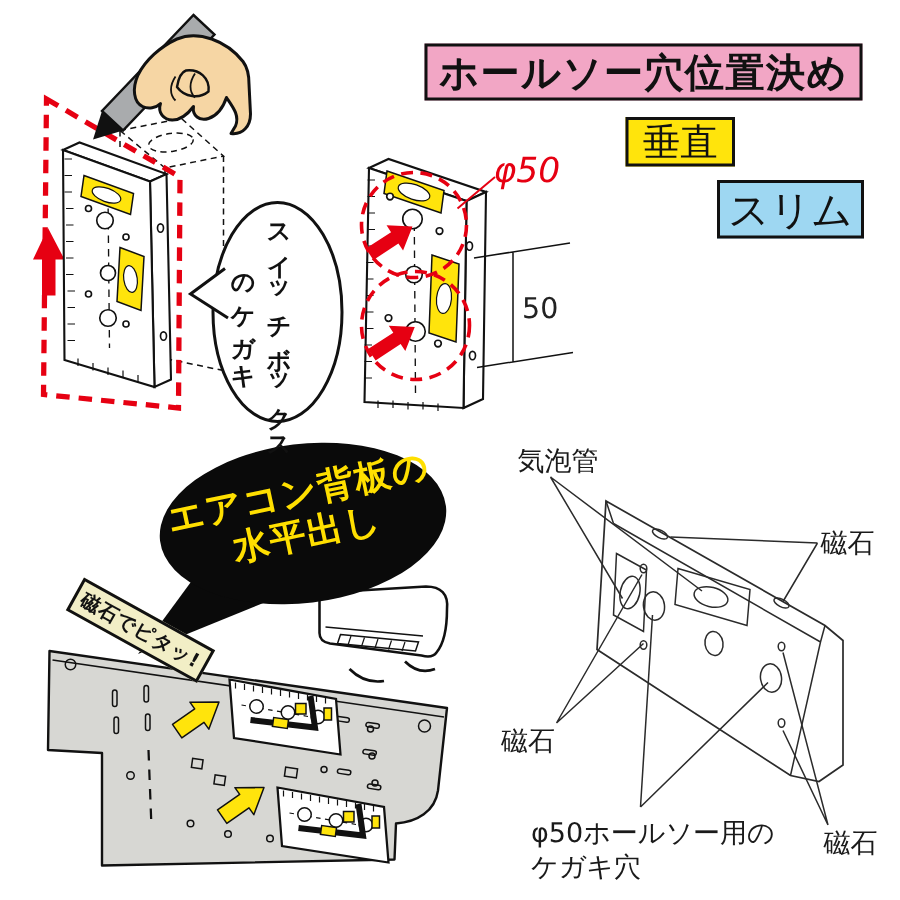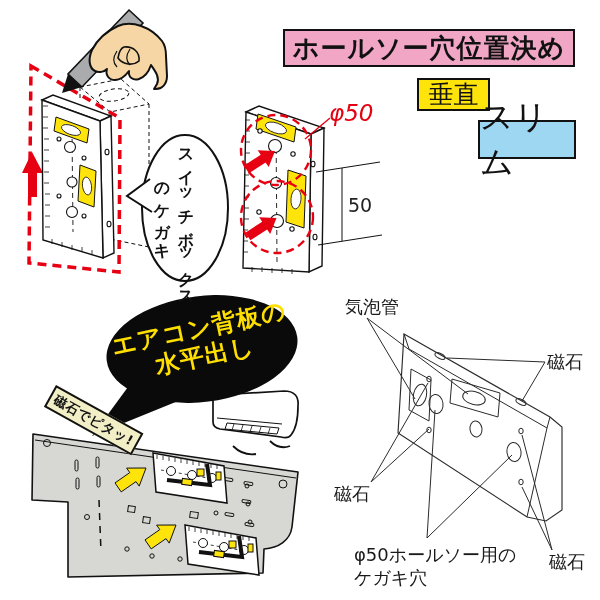--- a/index.html
+++ b/index.html
@@ -8,21 +8,21 @@
   .stage svg{position:absolute;left:0;top:0;}
   .abs{position:absolute;box-sizing:border-box;}
   .banner{left:283px;top:29px;width:292px;height:38px;background:var(--pink);
           border:2px solid #111;display:flex;align-items:center;justify-content:center;
           font-size:26px;font-weight:800;letter-spacing:1px;}
   .badge{border:2px solid #111;display:flex;align-items:center;justify-content:center;
          font-weight:400;}
   .badge-y{background:var(--yellow);width:73px;height:33px;top:78px;font-size:25px;}
   #badge-vertical{left:417px;}
   #badge-horizontal{left:503px;}
-  .badge-b{background:var(--blue);left:478px;top:120px;width:98px;height:39px;font-size:33px;}
+  .badge-b{background:var(--blue);left:478px;top:120px;width:98px;height:39px;font-size:27px;}
   .vtext{writing-mode:vertical-rl;text-orientation:upright;font-weight:600;
          font-size:16px;letter-spacing:2px;line-height:1;color:#111;}
   #bubble-col1{left:178px;top:138px;}
   #bubble-col2{left:154px;top:172px;}
   .ac-bubble-text{left:103px;top:315px;width:198px;transform:rotate(-12deg);
        color:var(--bubble_yellow);font-weight:800;font-size:24px;line-height:1.15;
        text-align:center;letter-spacing:1px;}
   .ac-bubble-text span{display:block;}
   .magnet-banner{left:56px;top:385px;width:100px;height:25px;transform:rotate(29deg);
        transform-origin:left top;background:var(--cream);border:2px solid #111;

